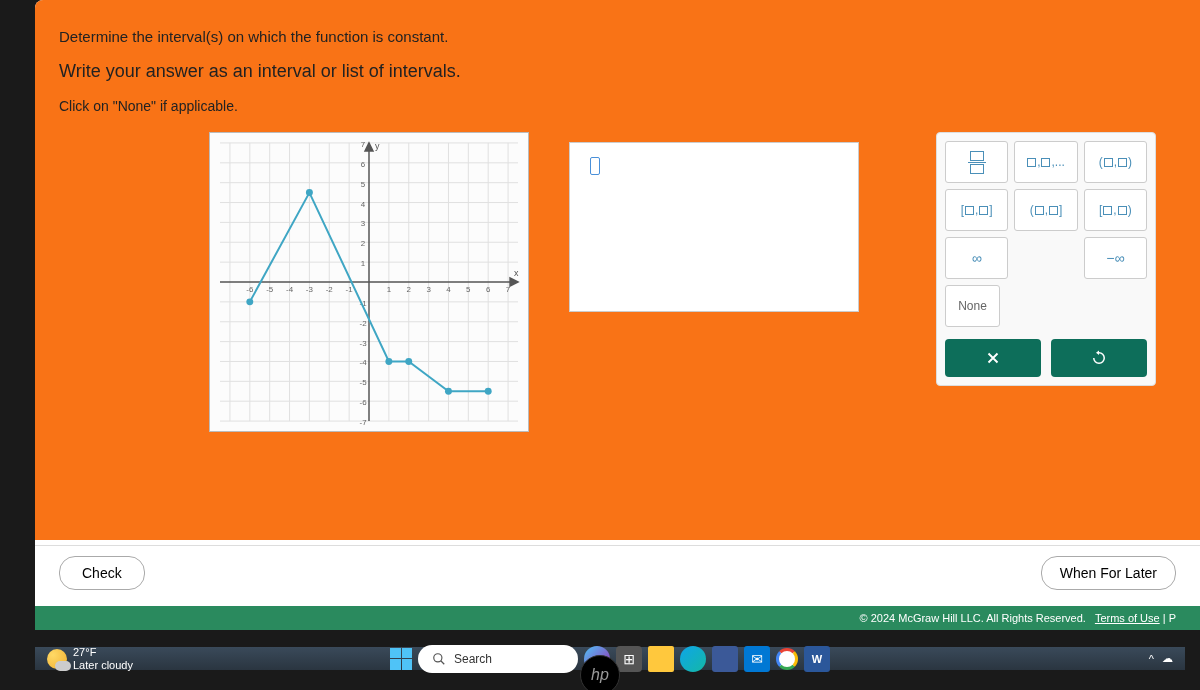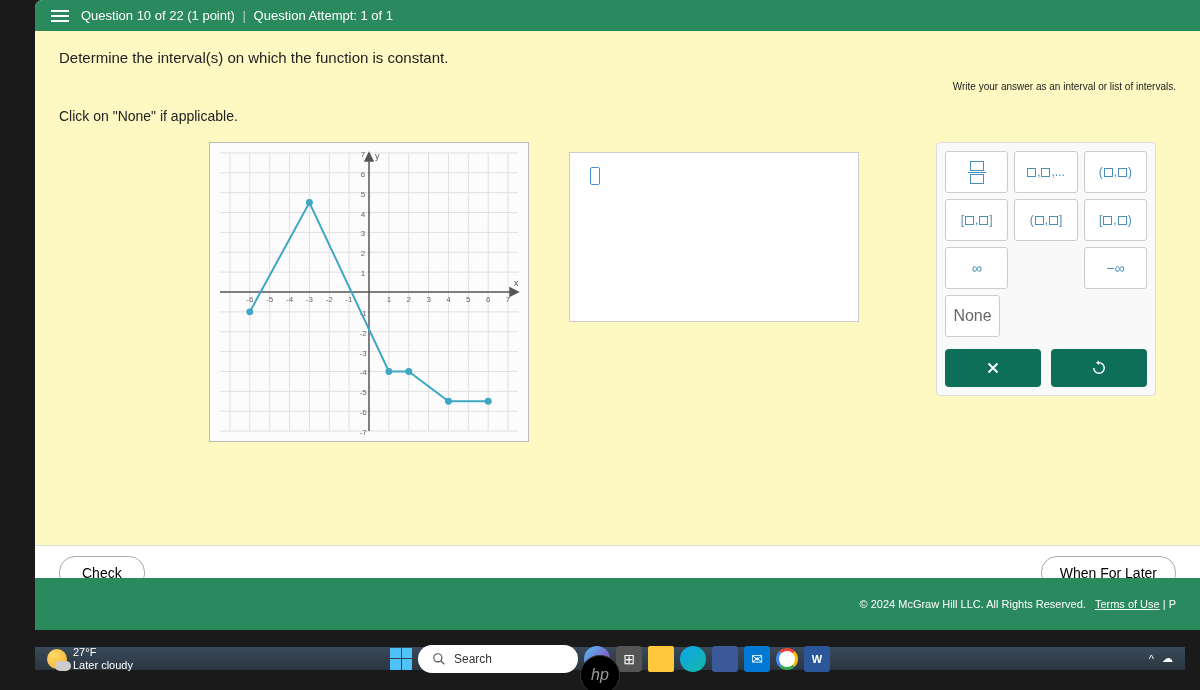--- a/index.html
+++ b/index.html
@@ -6,47 +6,47 @@
     body { font-family: Arial, sans-serif; background: #1a1a1a; width: 1200px; height: 690px; overflow: hidden; position: relative; }
     
     .screen { position: absolute; top: 0; left: 35px; right: 0; bottom: 60px; background: #fff; border-radius: 8px 0 0 0; overflow: hidden; }
     
     .top-bar { background: #2a8a5e; color: #fff; padding: 8px 16px; display: flex; align-items: center; gap: 12px; }
     .hamburger { display: flex; flex-direction: column; gap: 3px; cursor: pointer; }
     .hamburger span { width: 18px; height: 2px; background: #fff; }
     .question-info { font-size: 13px; font-weight: 500; }
     .divider { opacity: 0.6; margin: 0 4px; }
     
-    .content { padding: 18px 24px; background: #fef9c3; height: calc(100% - 90px); }
+    .content { padding: 28px 24px; background: #f97316; height: calc(100% - 90px); }
     .prompt-title { font-size: 15px; margin-bottom: 14px; color: #222; }
-    .prompt-sub { font-size: 10px; color: #222; line-height: 1.4; margin-bottom: 14px; text-align: right; }
+    .prompt-sub { font-size: 18px; color: #222; line-height: 1.4; margin-bottom: 14px; }
     .prompt-click { font-size: 14px; color: #222; margin-bottom: 18px; }
     
     .work-area { display: flex; gap: 40px; align-items: flex-start; padding-left: 150px; }
     
     .graph-box { width: 320px; height: 300px; border: 1px solid #bbb; position: relative; background: #fcfcfc; }
     .graph-svg { width: 100%; height: 100%; }
     
     .answer-box { width: 290px; height: 170px; border: 1px solid #ccc; background: #fff; margin-top: 10px; position: relative; }
     .cursor-box { position: absolute; top: 14px; left: 20px; width: 10px; height: 18px; border: 1.5px solid #4a90d9; border-radius: 2px; }
     
     .palette { width: 220px; display: flex; flex-direction: column; gap: 6px; border: 1px solid #ddd; padding: 8px; background: #f9f9f9; border-radius: 4px; margin-left: auto; margin-right: 20px; }
     .palette-row { display: flex; gap: 6px; }
     .pal-btn { flex: 1; height: 42px; background: #fff; border: 1px solid #ccc; border-radius: 3px; display: flex; align-items: center; justify-content: center; font-size: 14px; color: #4a8fb8; cursor: pointer; }
     .pal-btn.small-text { font-size: 12px; }
-    .pal-btn.none-btn { flex: 0 0 55px; font-size: 16px; color: #666; }
+    .pal-btn.none-btn { flex: 0 0 55px; font-size: 12px; color: #666; }
     .action-row { display: flex; gap: 10px; margin-top: 6px; }
     .action-btn { flex: 1; height: 38px; background: #0d6e5a; border: none; border-radius: 4px; display: flex; align-items: center; justify-content: center; cursor: pointer; }
     .action-btn svg { width: 18px; height: 18px; }
     
     .bottom-bar { position: absolute; bottom: 30px; left: 0; right: 0; background: #fff; border-top: 1px solid #ddd; padding: 10px 24px; display: flex; align-items: center; justify-content: space-between; }
     .check-btn { padding: 8px 22px; border: 1px solid #aaa; border-radius: 16px; background: #fff; font-size: 14px; cursor: pointer; }
     .save-btn { padding: 8px 18px; border: 1px solid #aaa; border-radius: 16px; background: #fff; font-size: 14px; cursor: pointer; }
     
-    .copyright-bar { position: absolute; bottom: 0; left: 0; right: 0; background: #2a8a5e; color: #fff; padding: 20px 24px; font-size: 11px; text-align: right; }
+    .copyright-bar { position: absolute; bottom: 0; left: 0; right: 0; background: #2a8a5e; color: #fff; padding: 6px 24px; font-size: 11px; text-align: right; }
     .copyright-bar a { color: #fff; }
     
     .taskbar { position: absolute; bottom: 20px; left: 35px; right: 15px; height: 23px; background: linear-gradient(180deg, #3a4a5a, #2a3540); display: flex; align-items: center; padding: 0 12px; gap: 8px; }
     .weather { display: flex; align-items: center; gap: 6px; color: #fff; font-size: 11px; margin-right: auto; }
     .weather-icon { width: 20px; height: 20px; background: radial-gradient(circle at 30% 30%, #ffd966, #f0b030); border-radius: 50%; position: relative; }
     .weather-icon::after { content: ''; position: absolute; bottom: -2px; right: -4px; width: 16px; height: 10px; background: #ccc; border-radius: 5px; }
     .weather-text { display: flex; flex-direction: column; line-height: 1.1; }
     
     .tb-center { display: flex; align-items: center; gap: 6px; position: absolute; left: 50%; transform: translateX(-50%); }
     .win-logo { width: 22px; height: 22px; display: grid; grid-template-columns: 1fr 1fr; grid-template-rows: 1fr 1fr; gap: 1px; }
@@ -72,32 +72,20 @@
     .fraction { display: flex; flex-direction: column; align-items: center; line-height: 1; }
     .fraction .num, .fraction .den { width: 14px; height: 10px; border: 1px solid #4a8fb8; }
     .fraction .bar { width: 18px; height: 1px; background: #4a8fb8; margin: 1px 0; }
     .interval-icon { display: inline-flex; align-items: center; gap: 1px; }
     .sq { display: inline-block; width: 9px; height: 9px; border: 1px solid #4a8fb8; }
   </style>
 </head>
 <body>
 
 <div class="screen">
-  <div class="top-bar">
-    <div class="hamburger">
-      <span></span>
-        <span></span>
-        <span></span>
-    </div>
-    <div class="question-info">
-      <span>Question 10 of 22 (1 point)</span>
-      <span class="divider">|</span>
-      <span>Question Attempt: 1 of 1</span>
-    </div>
-  </div>
 
   <div class="content">
     <div class="prompt-title">Determine the interval(s) on which the function is constant.</div>
     <div class="prompt-sub">
       <div>Write your answer as an interval or list of intervals.</div>
     </div>
     <div class="prompt-click">Click on "None" if applicable.</div>
 
     <div class="work-area">
       <div class="graph-box">

